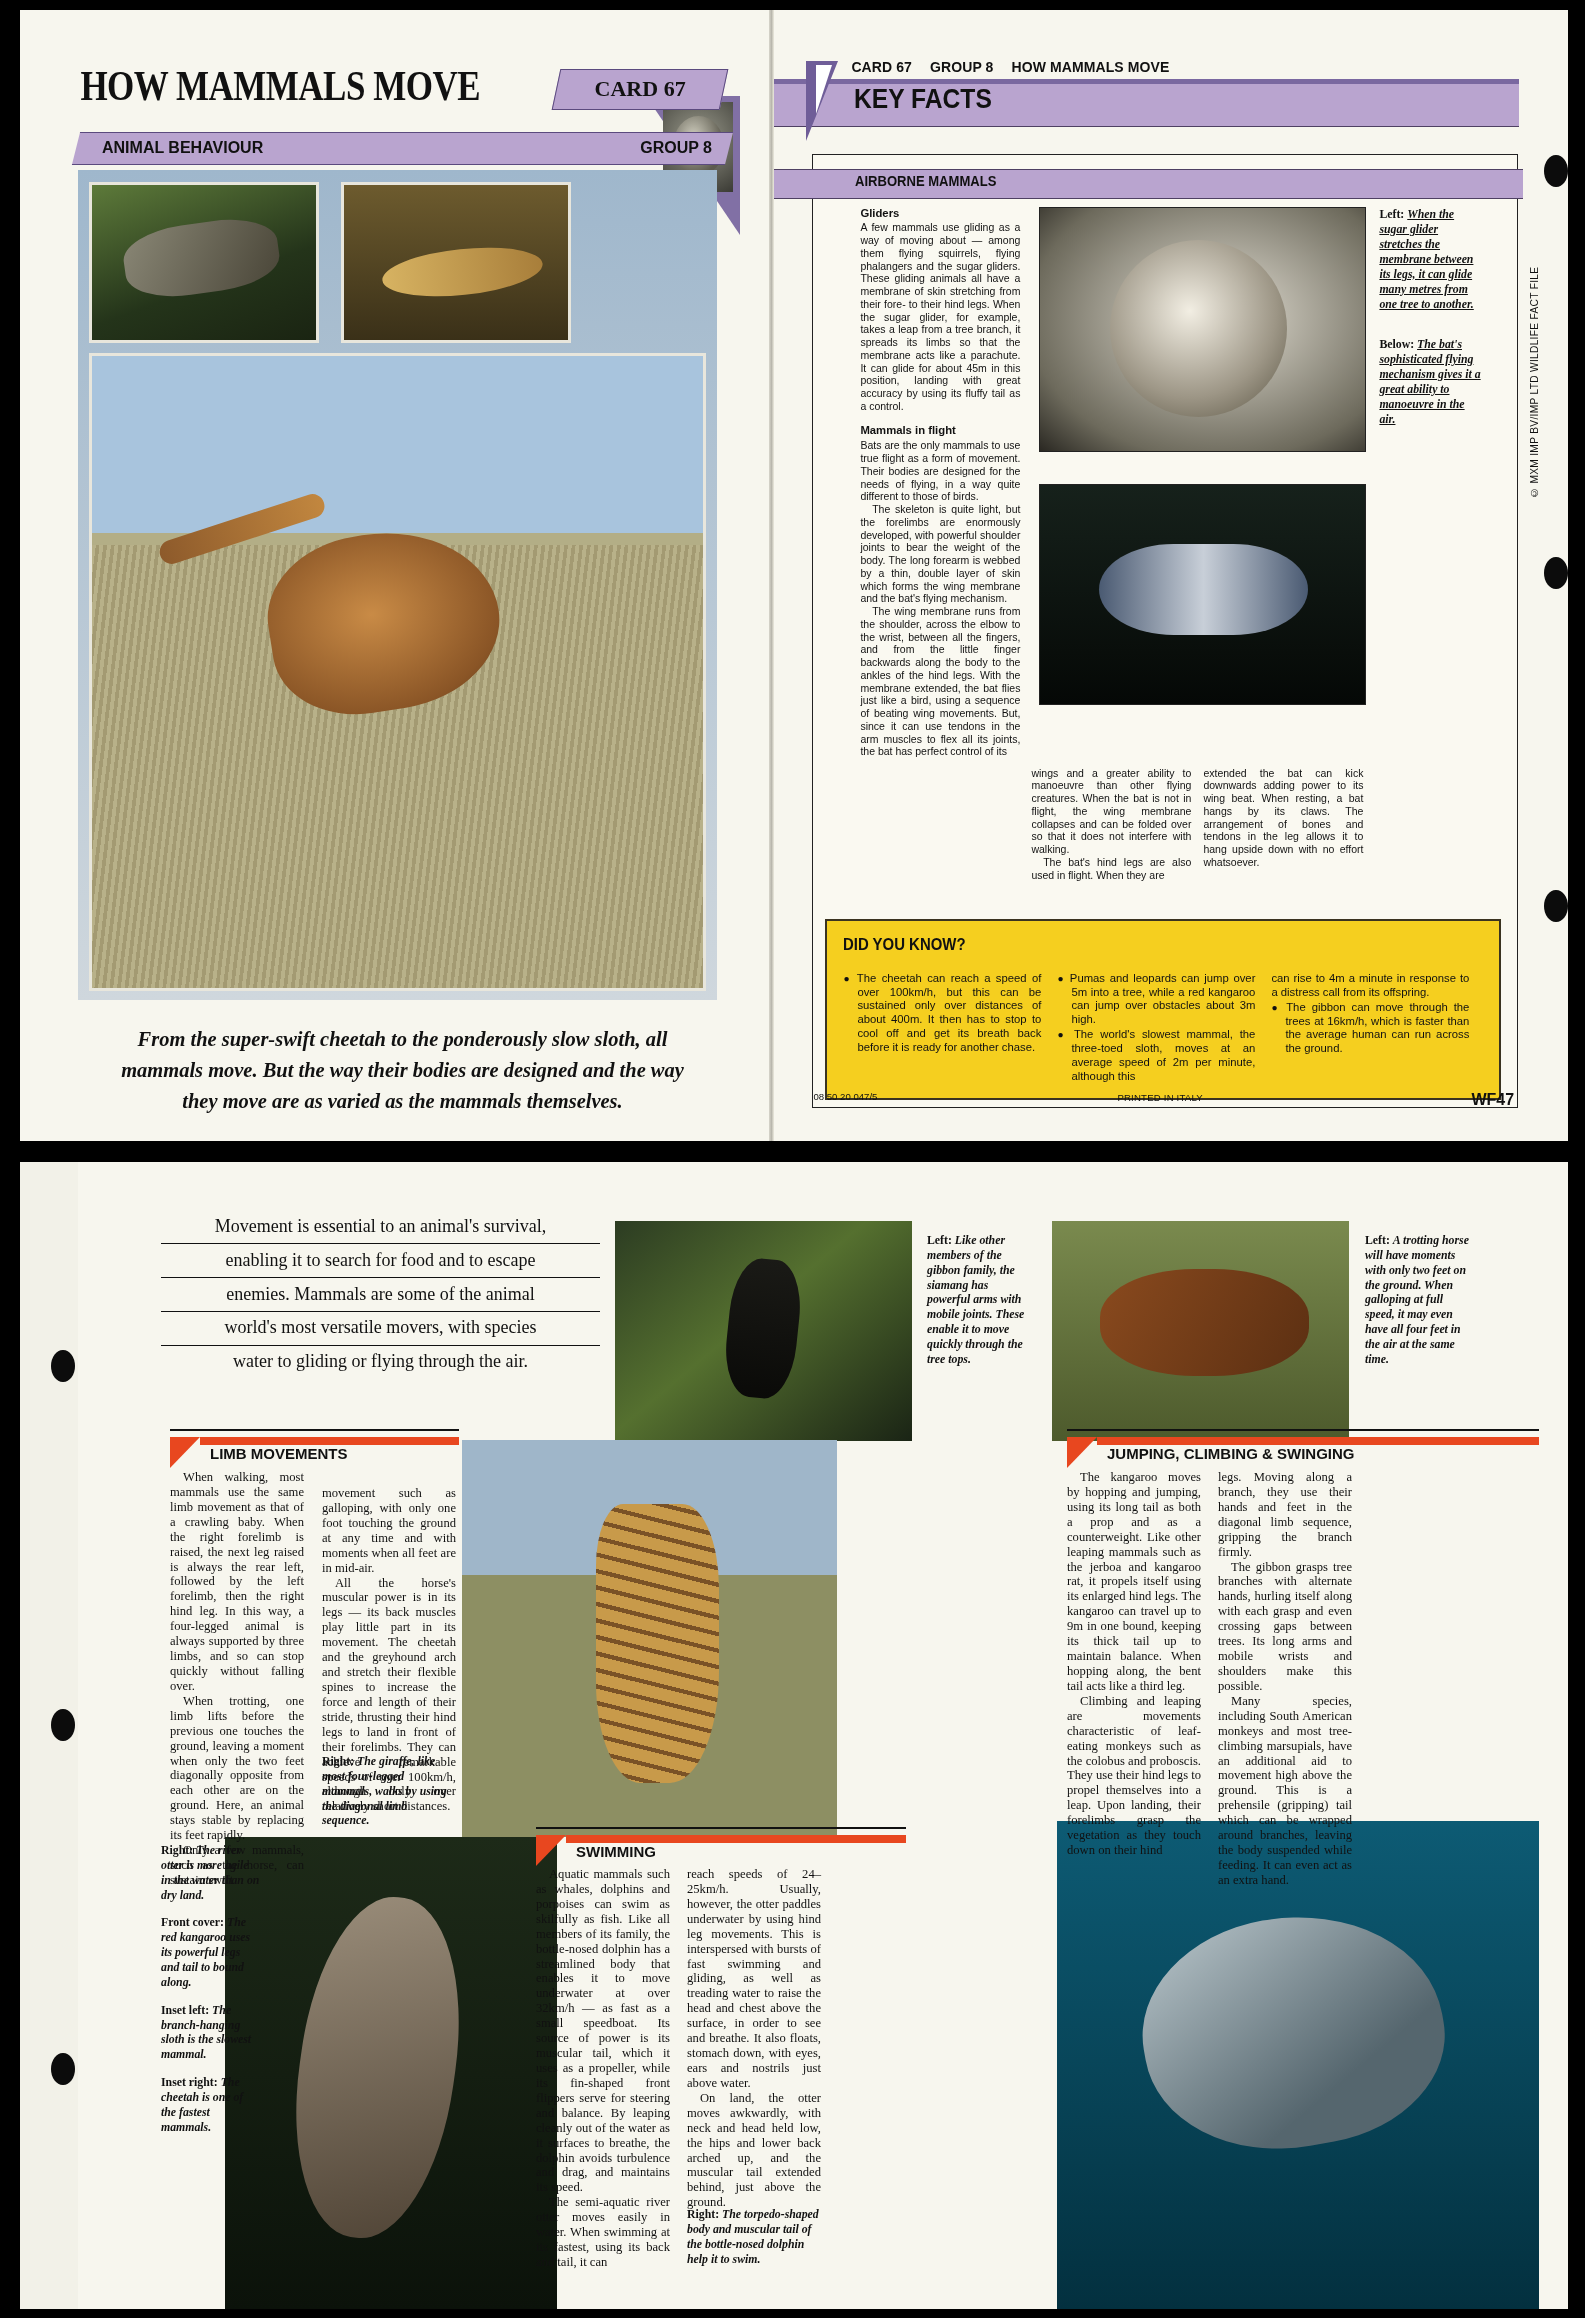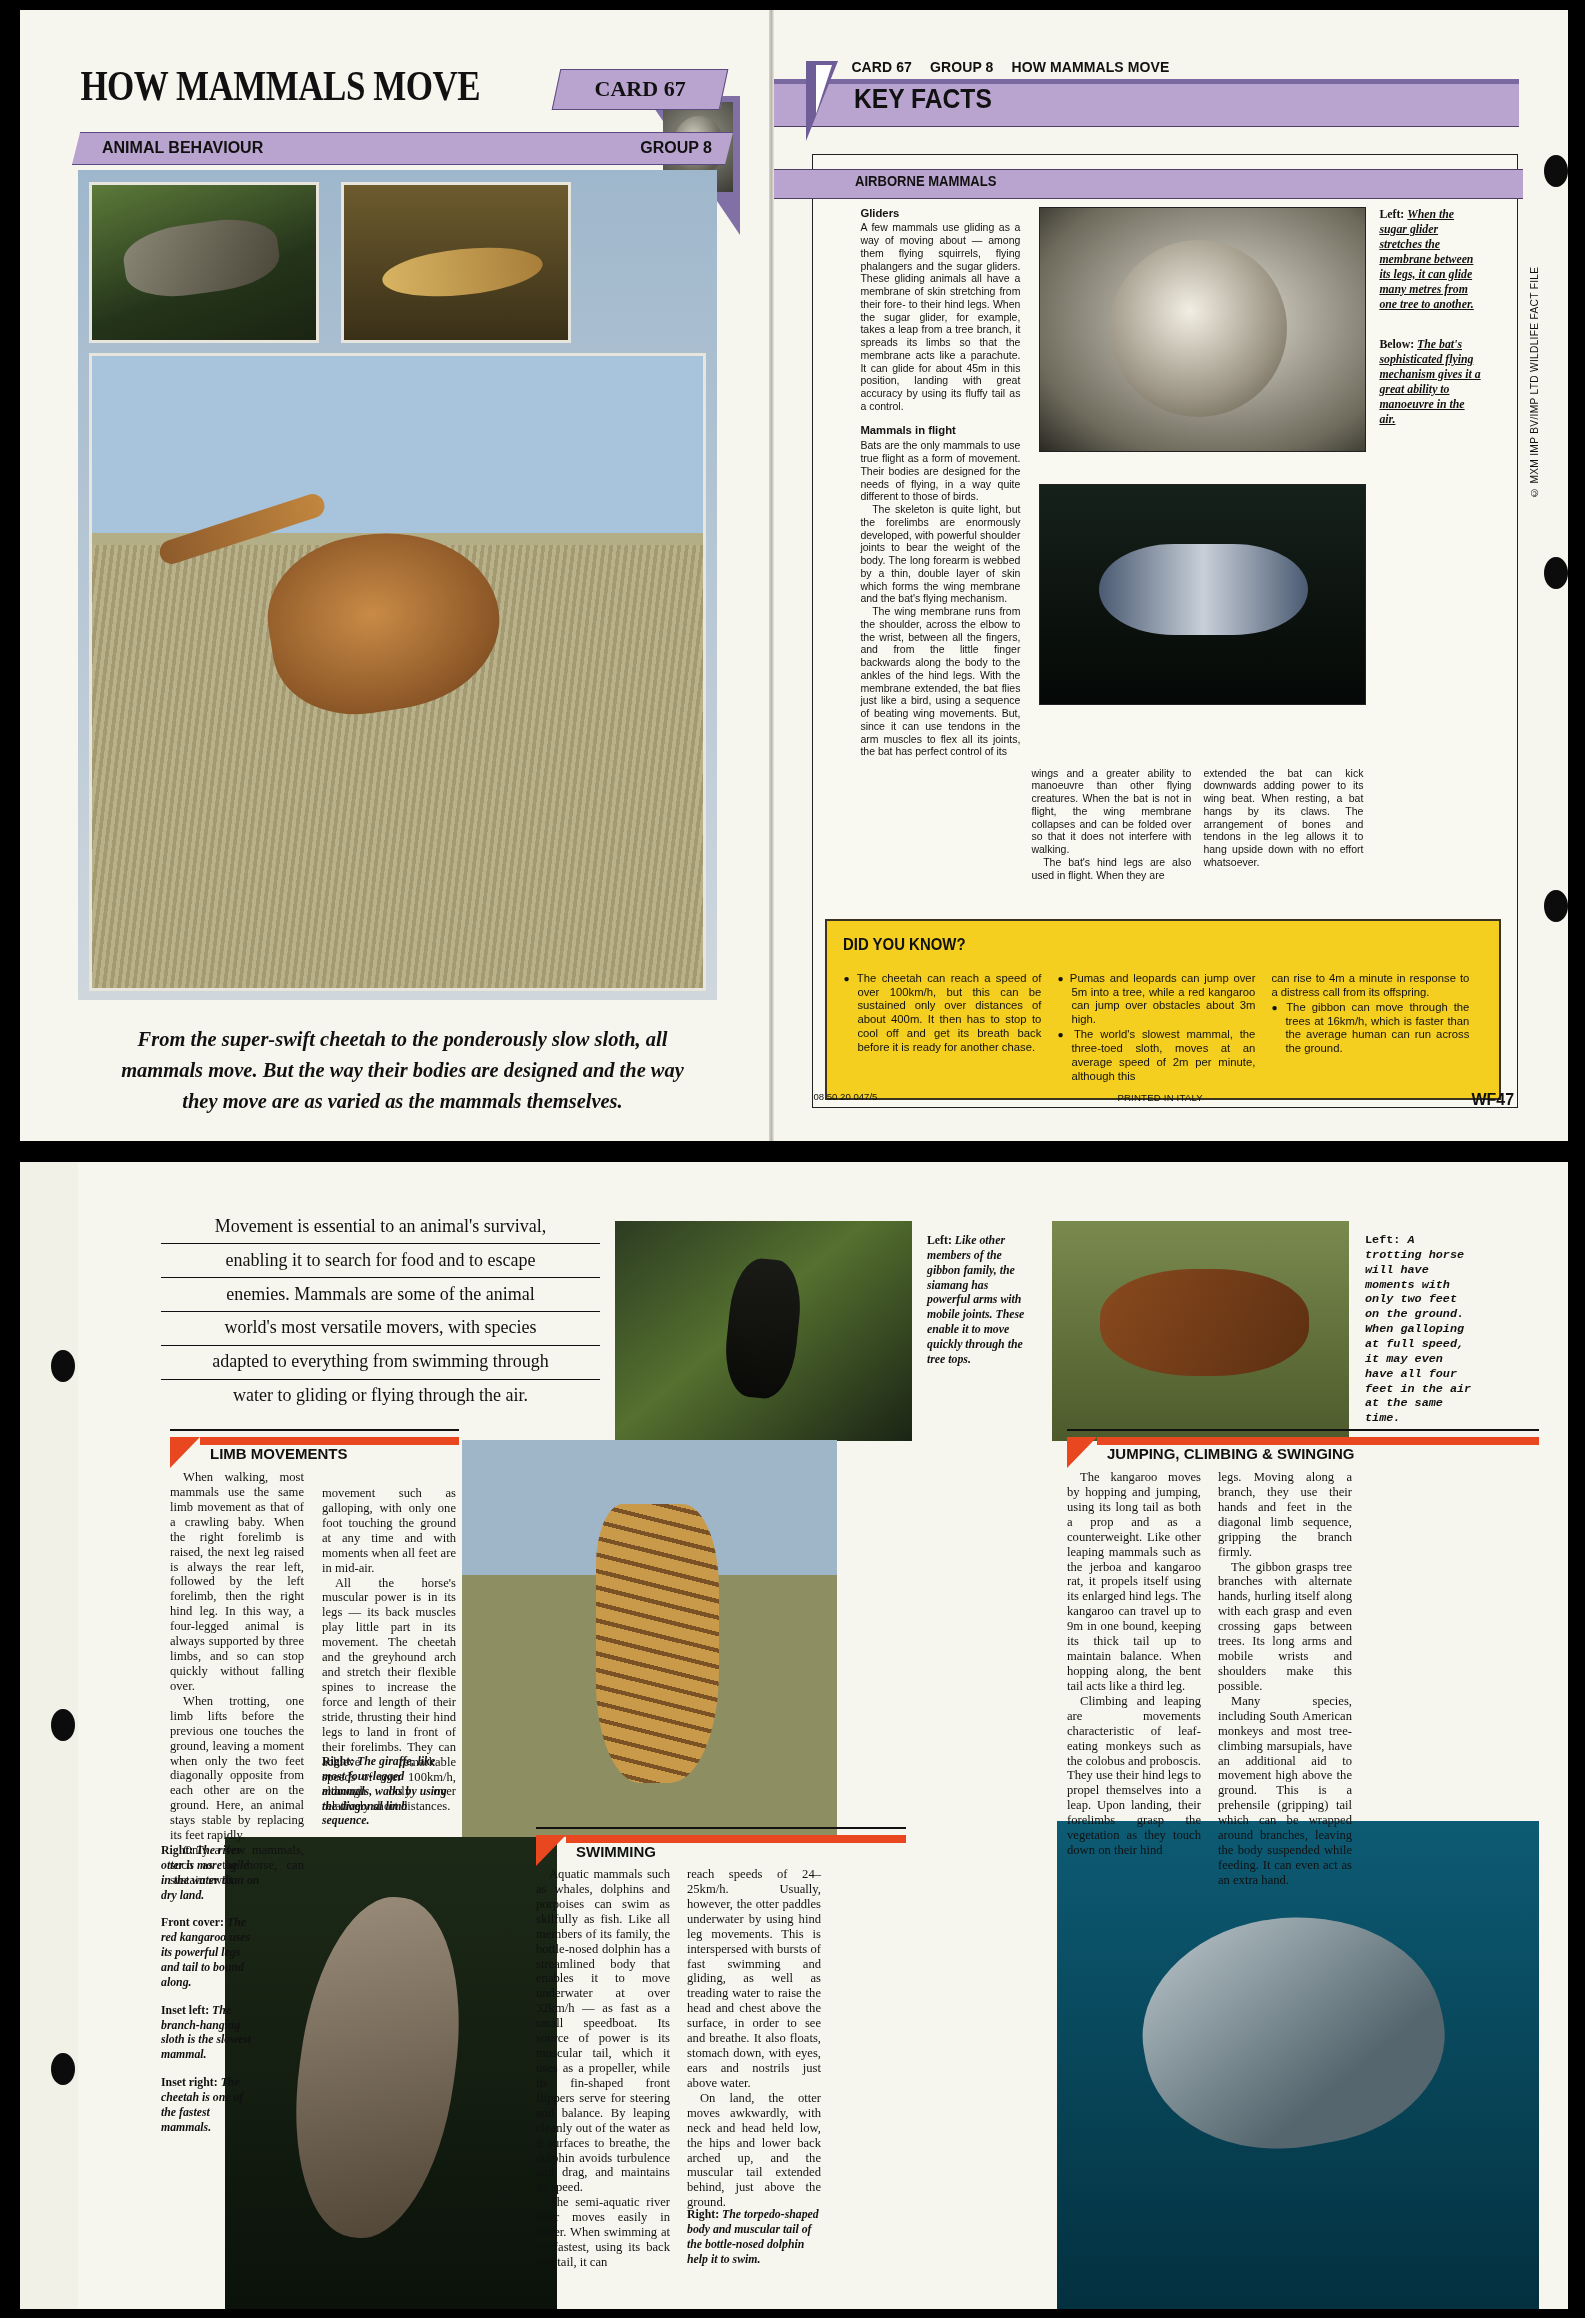--- a/index.html
+++ b/index.html
@@ -299,35 +299,34 @@
 
 <div class="punch" style="left:51px;top:1350px;"></div>
 <div class="punch" style="left:51px;top:1709px;"></div>
 <div class="punch" style="left:51px;top:2053px;"></div>
 
 <div id="intro">
   <div class="ln">Movement is essential to an animal's survival,</div>
   <div class="ln">enabling it to search for food and to escape</div>
   <div class="ln">enemies. Mammals are some of the animal</div>
   <div class="ln">world's most versatile movers, with species</div>
-  <div class="ln">adapted to everything from swimming through</div>
   <div class="ln">water to gliding or flying through the air.</div>
 </div>
 
 <div class="bphoto" id="bp-gibbon"></div>
 <div class="bphoto" id="bp-horse"></div>
 <div class="bphoto" id="bp-giraffe"></div>
 <div class="bphoto" id="bp-otter"></div>
 <div class="bphoto" id="bp-dolphin"></div>
 
 <div class="sidecap" style="left:927px;top:1233px;width:107px;">
   <p><b>Left:</b>
      <i>Like other members of the gibbon family, the siamang has powerful arms with mobile joints. These enable it to move quickly through the tree tops.</i></p>
 </div>
-<div class="sidecap" style="left:1365px;top:1233px;width:107px;font-family:Liberation Mono, monospace;">
+<div class="sidecap" style="left:1365px;top:1233px;width:107px;">
   <p><b>Left:</b>
      <i>A trotting horse will have moments with only two feet on the ground. When galloping at full speed, it may even have all four feet in the air at the same time.</i></p>
 </div>
 
 <div class="topline" style="left:170px;top:1429px;width:289px;"></div>
 <div class="sechead" style="left:170px;top:1437px;width:289px;">
   <div class="bar" style="width:259px;"></div>
   <div class="tri"></div>
   <div class="txt">LIMB MOVEMENTS</div>
 </div>

